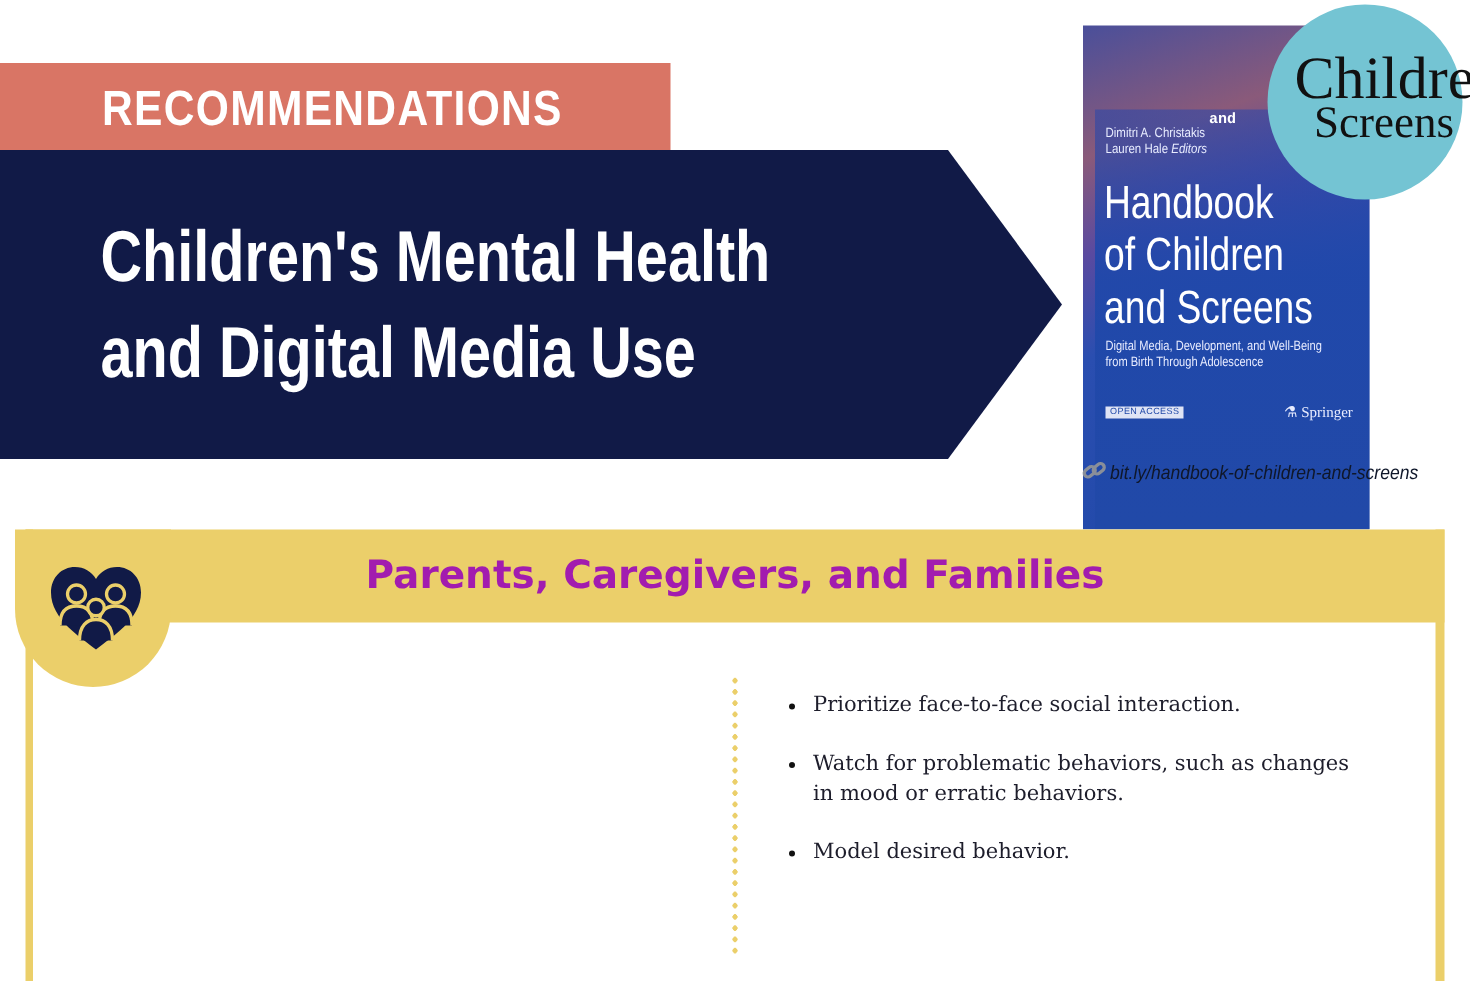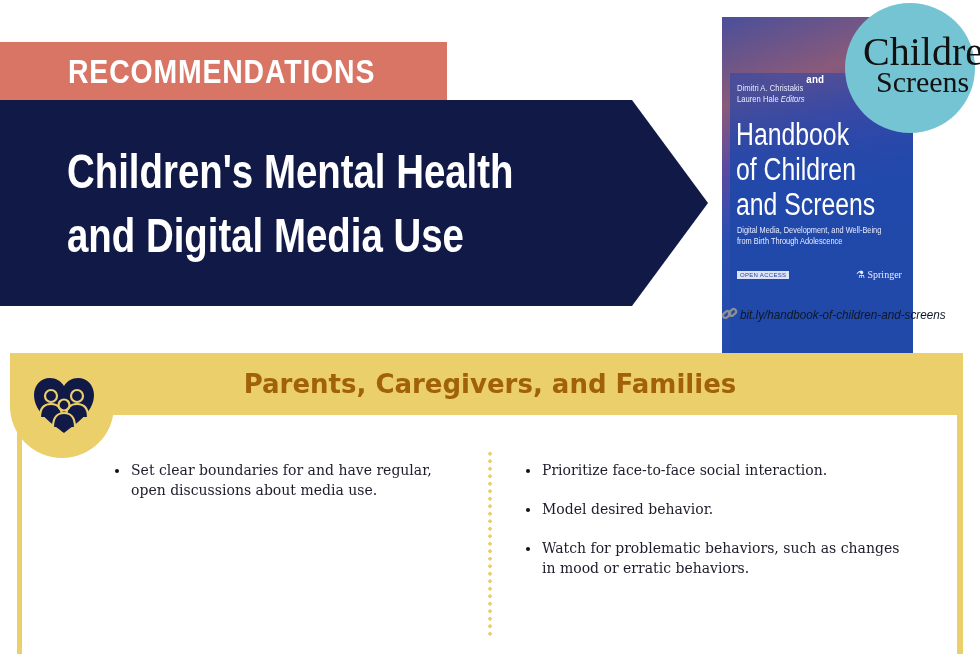--- a/index.html
+++ b/index.html
@@ -89,21 +89,21 @@
   .panel-header {
     position: absolute; left: 17px; top: 353px; width: 946px; height: 62px;
     background: #ebcf6a;
   }
   .panel-bulge {
     position: absolute; left: 10px; top: 353px; width: 104px; height: 105px;
     background: #ebcf6a; border-radius: 0 0 52px 52px;
   }
   .panel-title {
     position: absolute; left: 17px; top: 366px; width: 946px; text-align: center;
-    font-family: "DejaVu Sans", sans-serif; font-weight: bold; font-size: 26px; color: #a16207;
+    font-family: "DejaVu Sans", sans-serif; font-weight: bold; font-size: 26px; color: #a21caf;
     line-height: 36px;
   }
   .heart-icon {
     position: absolute; left: 32px; top: 377px; width: 64px; height: 57px;
   }
 
   .col {
     position: absolute; top: 460px;
     font-family: "DejaVu Serif", serif; font-size: 14px; line-height: 20px; color: #1d1d2b;
   }
@@ -180,25 +180,24 @@
     <path d="M8 40 C8 30 13 27 19 27 C25 27 30 30 30 40"></path>
     <path d="M34 40 C34 30 39 27 45 27 C51 27 56 30 56 40"></path>
     <circle cx="32" cy="28" r="5.5"></circle>
     <path d="M21 50 C21 40 26 36 32 36 C38 36 43 40 43 50"></path>
   </g>
 </svg>
 <div class="panel-title">Parents, Caregivers, and Families</div>
 
 <div class="col col-left">
   <ul>
-    <li>Set clear boundaries for and have regular, open discussions about media use.</li>
   </ul>
 </div>
 
 <div class="divider"></div>
 
 <div class="col col-right">
   <ul>
     <li>Prioritize face-to-face social interaction.</li>
+    <li>Watch for problematic behaviors, such as changes in mood or erratic behaviors.</li>
     <li>Model desired behavior.</li>
-    <li>Watch for problematic behaviors, such as changes in mood or erratic behaviors.</li>
   </ul>
 </div>
 
 </body></html>

